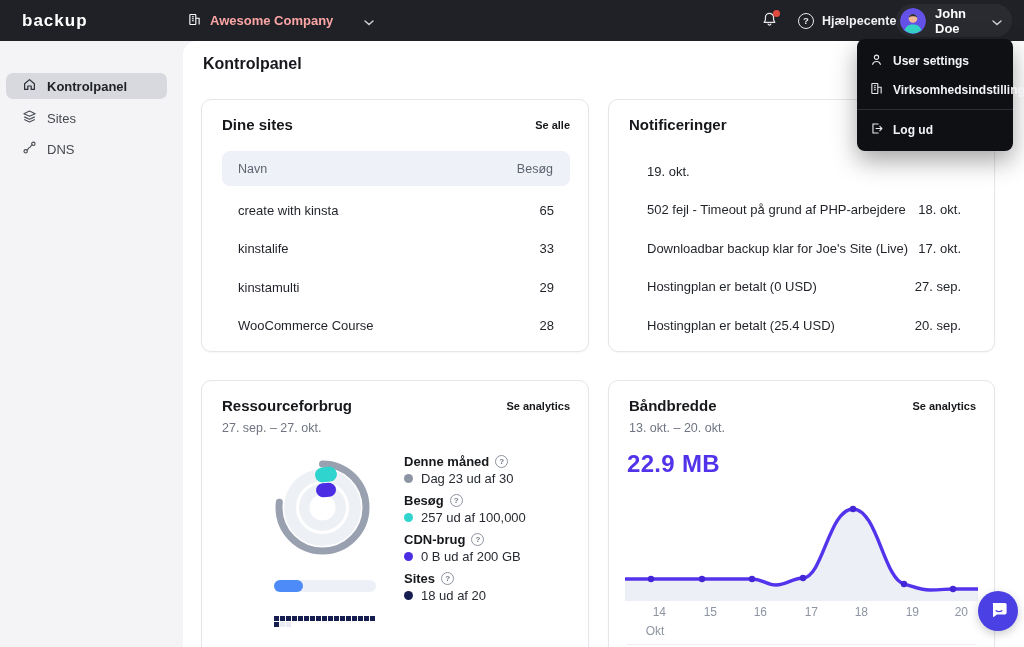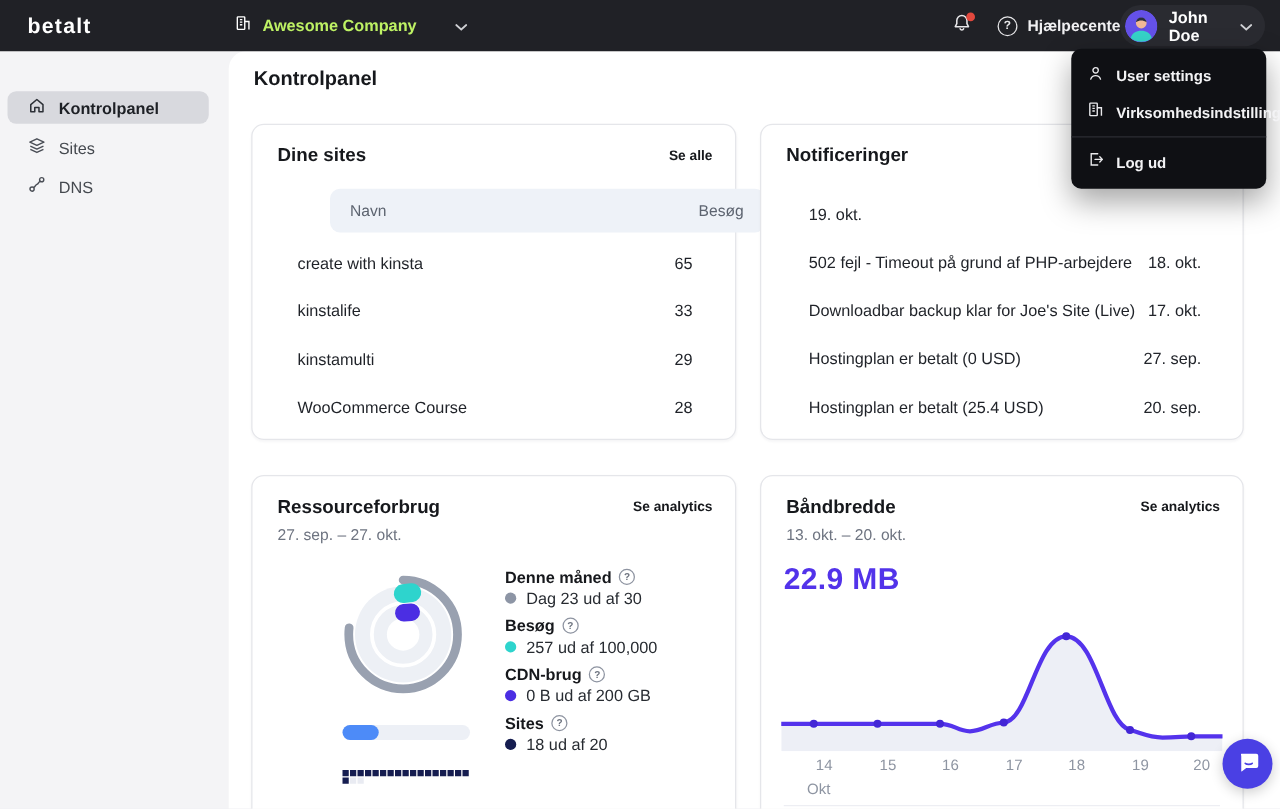--- a/index.html
+++ b/index.html
@@ -3,21 +3,21 @@
 <meta charset="utf-8">
 <style>
   * { margin:0; padding:0; box-sizing:border-box; }
   body { font-family:"Liberation Sans", sans-serif; background:#e9e9ec; }
   .screen { position:relative; width:1024px; height:647px; overflow:hidden; background:#f4f4f6; }
 
   
   .topbar { position:absolute; left:0; top:0; width:1024px; height:41px; background:#202126; z-index:30; }
   .logo { position:absolute; left:22px; top:11px; color:#fff; font-size:17px; font-weight:800; letter-spacing:1px; cursor:pointer; }
   .company-selector { position:absolute; left:188px; top:0; height:41px; display:flex; align-items:center; gap:9px; cursor:pointer; }
-  .company-selector .label { color:#bef264; font-size:13px; font-weight:700; }
+  .company-selector .label { color:#fca5a5; font-size:13px; font-weight:700; }
   .company-selector .chev { margin-left:22px; }
   .icon-btn { position:absolute; top:8px; width:26px; height:26px; display:flex; align-items:center; justify-content:center; cursor:pointer; }
   .bell-btn { left:756px; }
   .red-dot { position:absolute; top:2px; right:2px; width:7px; height:7px; border-radius:50%; background:#e2483d; }
   .help-btn { position:absolute; left:798px; top:0; height:41px; display:flex; align-items:center; gap:8px; cursor:pointer; }
   .q-ring { width:16px; height:16px; border:1.4px solid #e8e8ea; border-radius:50%; position:relative; }
   .q-ring::after { content:"?"; position:absolute; left:0; top:0; width:100%; height:100%; display:flex; align-items:center; justify-content:center; font-size:9.5px; font-weight:700; color:#e8e8ea; }
   .help-btn .label { color:#f0f0f2; font-size:12.5px; font-weight:600; }
   .user-pill { position:absolute; left:896px; top:4px; width:116px; height:33px; background:#2a2b31; border-radius:17px; display:flex; align-items:center; gap:9px; padding:0 10px 0 4px; cursor:pointer; }
   .user-pill .name { color:#fff; font-size:13px; font-weight:700; flex:1; }
@@ -42,21 +42,21 @@
   .card-sites        { left:18px;  top:58px;  width:388px; height:253px; }
   .card-notifs       { left:425px; top:58px;  width:387px; height:253px; }
   .card-resources    { left:18px;  top:339px; width:388px; height:300px; }
   .card-bandwidth    { left:425px; top:339px; width:387px; height:300px; }
   .card-head { position:absolute; left:20px; right:18px; top:16px; display:flex; justify-content:space-between; align-items:center; }
   .card-title { font-size:15px; font-weight:800; color:#16181c; }
   .card-link { font-size:11px; font-weight:700; color:#16181c; cursor:pointer; }
   .card-sub { position:absolute; left:20px; top:40px; font-size:12.5px; color:#6e7481; }
 
   
-  .table-head { position:absolute; left:20px; top:51px; width:348px; height:35px; background:#eef2f8; border-radius:8px; display:flex; justify-content:space-between; align-items:center; padding:0 17px 0 16px; font-size:12.5px; color:#5d6470;margin-left:42px; }
+  .table-head { position:absolute; left:20px; top:51px; width:348px; height:35px; background:#eef2f8; border-radius:8px; display:flex; justify-content:space-between; align-items:center; padding:0 17px 0 16px; font-size:12.5px; color:#5d6470; }
   .site-row { position:absolute; left:20px; width:348px; height:36px; display:flex; justify-content:space-between; align-items:center; padding:0 16px; font-size:13px; color:#1f2228; cursor:pointer; }
 
   
   .notif-row { position:absolute; left:20px; width:347px; height:36px; display:flex; justify-content:space-between; align-items:center; padding:0 15px 0 18px; font-size:13px; color:#1f2228; cursor:pointer; }
   .notif-row .date { color:#22252b; }
 
   
   .donut { position:absolute; left:72px; top:78px; width:97px; height:97px; }
   .blob { position:absolute; }
   .blob.teal { left:41px; top:8px;  width:22px; height:15px; border-radius:8px; background:#2ed4cd; transform:rotate(-7deg); }
@@ -86,21 +86,21 @@
 
   
   .chat-fab { position:absolute; left:978px; top:591px; width:40px; height:40px; border-radius:50%; background:#4a40e4; z-index:50; display:flex; align-items:center; justify-content:center; cursor:pointer; box-shadow:0 3px 10px rgba(0,0,0,.2); }
 </style>
 </head>
 <body>
 
 <div class="screen">
 
   <div class="topbar">
-    <div class="logo">betalt</div>
+    <div class="logo">backup</div>
 
     <div class="company-selector">
       <span>
         <svg width="13" height="13" viewBox="0 0 14 14">
             <rect x="2" y="1.6" width="6.4" height="10.8" rx="0.6" fill="none" stroke="#fff" stroke-width="1.2"></rect>
             <path d="M8.4 5.6h3.6v6.8" fill="none" stroke="#fff" stroke-width="1.2"></path>
             <path d="M4.2 4h2.1M4.2 6.2h2.1M4.2 8.4h2.1" stroke="#fff" stroke-width="1.1"></path>
           </svg>
       </span>
       <span class="label">Awesome Company</span>

